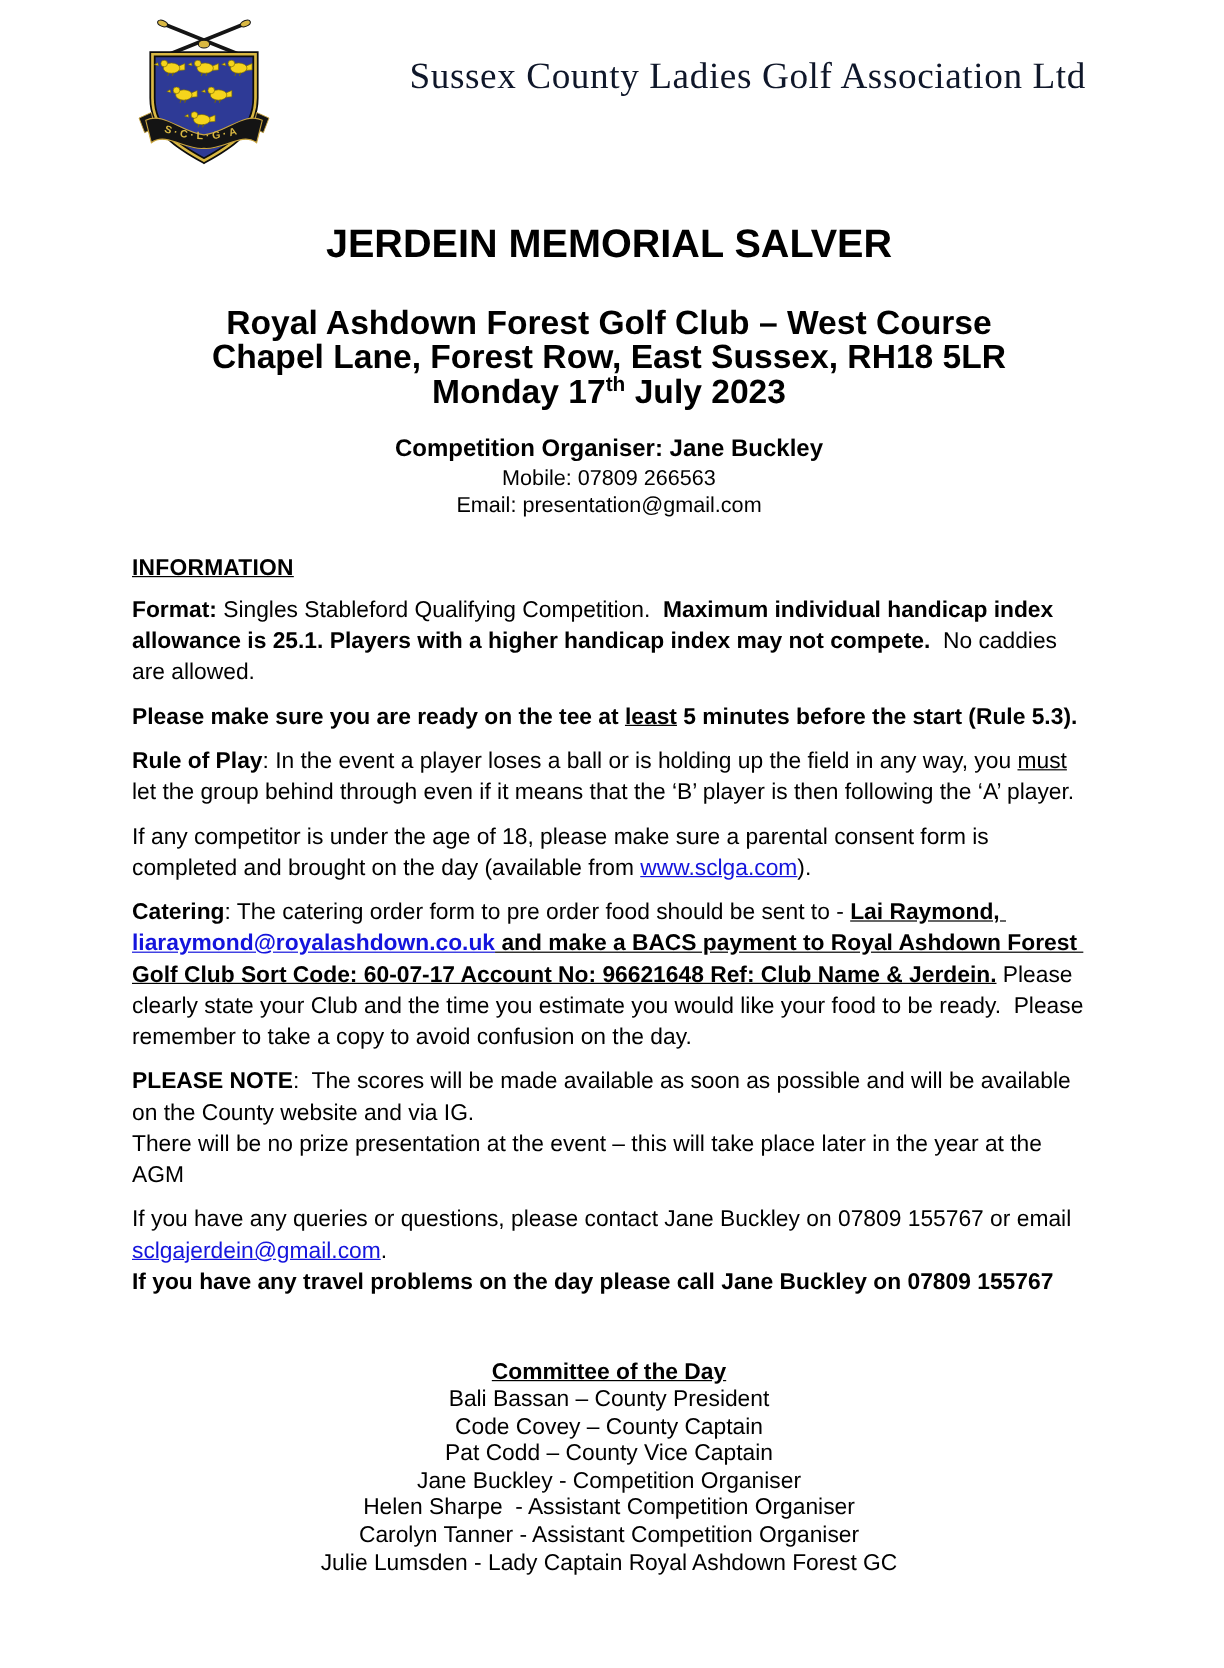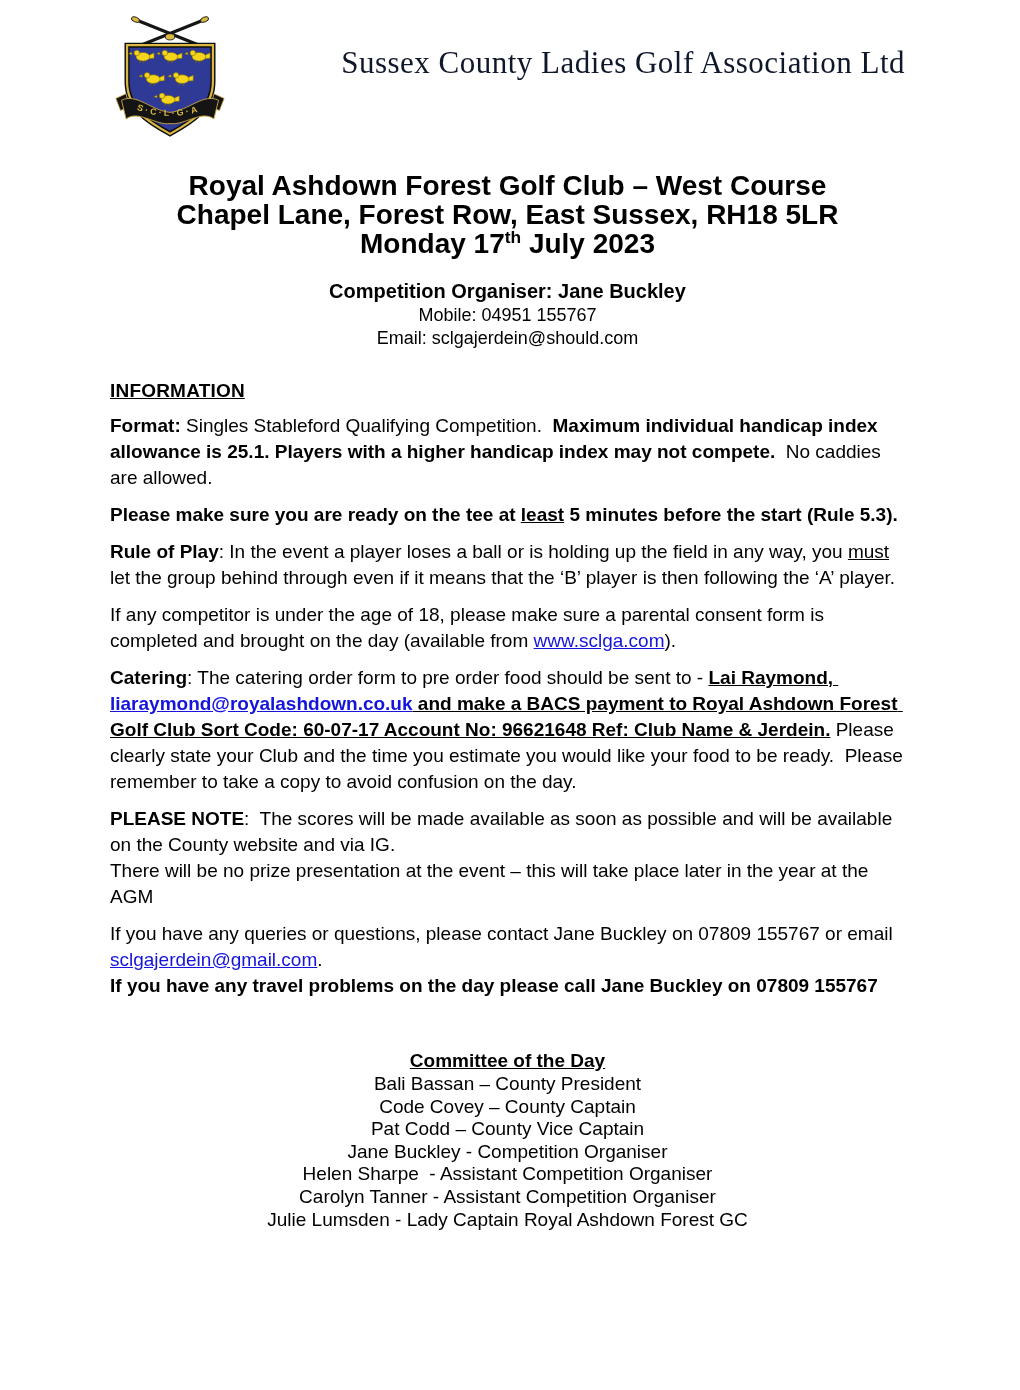--- a/index.html
+++ b/index.html
@@ -91,31 +91,32 @@
         <path d="M8,92 C24,84 40,103 60,105 C80,103 96,84 112,92 L107,112 C94,102 76,119 60,117 C44,119 26,102 13,112 Z" fill="#141414" stroke="#caa53d" stroke-width="1"></path>
         <path id="ribbonTextPath" d="M18,99 C40,112 80,112 102,99" fill="none"></path>
         <text font-size="9.5" font-weight="bold" fill="#d9b843" letter-spacing="2.6" font-family="Liberation Sans, sans-serif">
           <textPath href="#ribbonTextPath" startOffset="8%">S·C·L·G·A</textPath>
         </text>
       </g>
     </svg>
     <div class="org-name">Sussex County Ladies Golf Association Ltd</div>
   </div>
 
+  <div class="doc-title">JERDEIN MEMORIAL SALVER</div>
 
   <div class="event">
     <div>Royal Ashdown Forest Golf Club – West Course</div>
     <div>Chapel Lane, Forest Row, East Sussex, RH18 5LR</div>
     <div><span class="b">Monday 17</span><sup class="b">th</sup><span class="b"> July 2023</span></div>
   </div>
 
   <div class="organiser">
     <div class="organiser-heading">Competition Organiser: Jane Buckley</div>
-    <div class="organiser-line">Mobile: 04951 155767</div>
-    <div class="organiser-line">Email: sclgajerdein@should.com</div>
+    <div class="organiser-line">Mobile: 07809 266563</div>
+    <div class="organiser-line">Email: presentation@gmail.com</div>
   </div>
 
   <div class="info-heading">INFORMATION</div>
 
   <div class="para"><span class="b">Format:</span><span> Singles Stableford Qualifying Competition.  </span><span class="b">Maximum individual handicap index allowance is 25.1. Players with a higher handicap index may not compete.</span><span>  No caddies are allowed.</span></div>
   <div class="para"><span class="b">Please make sure you are ready on the tee at </span><span class="b u">least</span><span class="b"> 5 minutes before the start (Rule 5.3).</span></div>
   <div class="para"><span class="b">Rule of Play</span><span>: In the event a player loses a ball or is holding up the field in any way, you </span><span class="u">must</span><span> let the group behind through even if it means that the ‘B’ player is then following the ‘A’ player.</span></div>
   <div class="para"><span>If any competitor is under the age of 18, please make sure a parental consent form is completed and brought on the day (available from </span><a href="#" class="link">www.sclga.com</a><span>).</span></div>
   <div class="para"><span class="b">Catering</span><span>: The catering order form to pre order food should be sent to - </span><span class="b u">Lai Raymond, </span><a href="#" class="link b">liaraymond@royalashdown.co.uk</a><span class="b u"> and make a BACS payment to Royal Ashdown Forest Golf Club Sort Code: 60-07-17 Account No: 96621648 Ref: Club Name &amp; Jerdein.</span><span> Please clearly state your Club and the time you estimate you would like your food to be ready.  Please remember to take a copy to avoid confusion on the day.</span></div>
   <div class="para"><span class="b">PLEASE NOTE</span><span>:  The scores will be made available as soon as possible and will be available on the County website and via IG.</span><br><span>There will be no prize presentation at the event – this will take place later in the year at the AGM</span></div>

